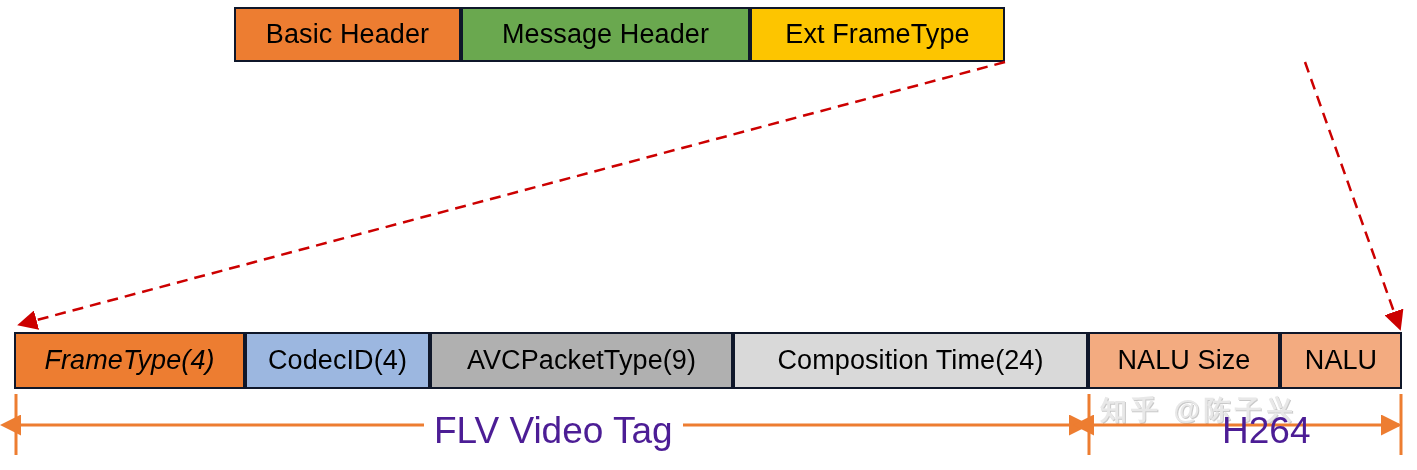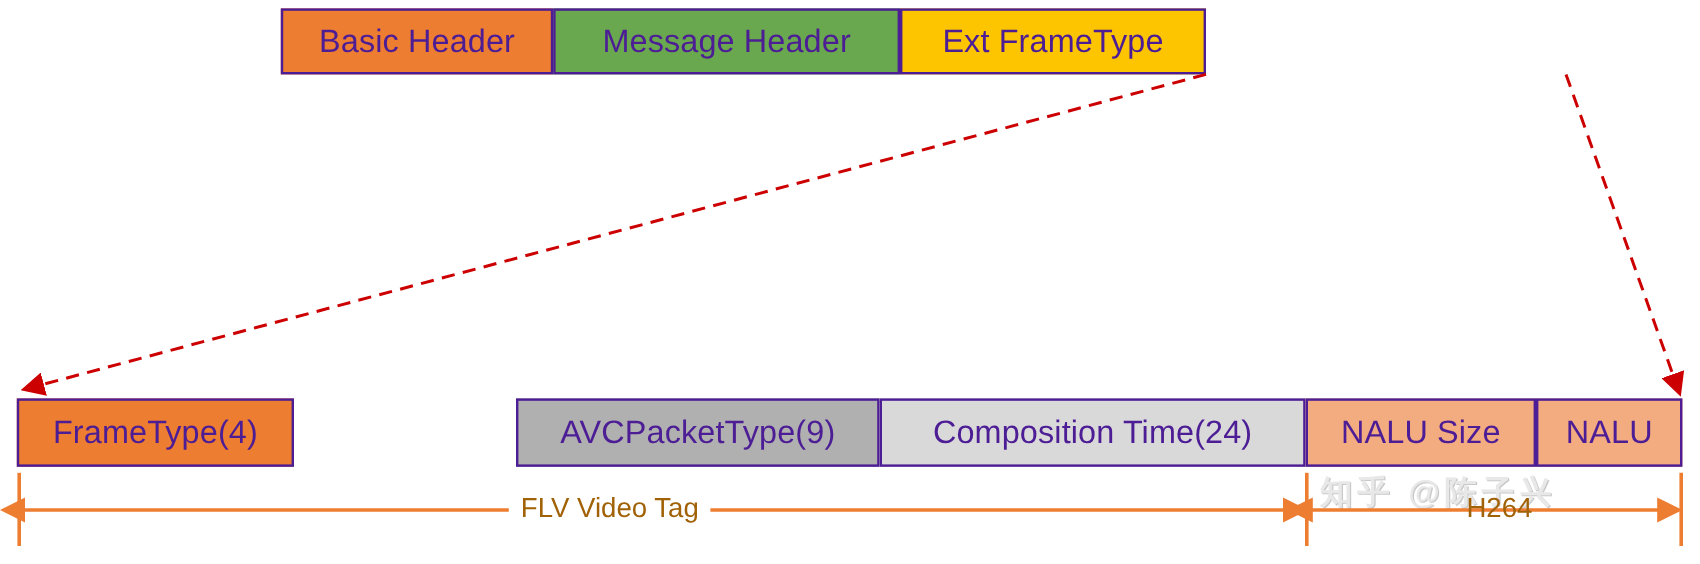--- a/index.html
+++ b/index.html
@@ -16,25 +16,25 @@
     width: 1417px;
     height: 470px;
     background: #ffffff;
     overflow: hidden;
   }
 
   
   .field {
     position: absolute;
     box-sizing: border-box;
-    border: 2px solid #4c1d95;
+    border: 2px solid #0f172a;
     display: flex;
     align-items: center;
     justify-content: center;
-    color: #4c1d95;
+    color: #000000;
     font-size: 27px;
     line-height: 1;
     white-space: nowrap;
     letter-spacing: 0.1px;
   }
 
   
   .row-top { top: 7px; height: 55px; }
 
   .c-orange  { background: #ed7d31; }
@@ -54,22 +54,22 @@
     left: 0;
     top: 0;
     width: 1417px;
     height: 470px;
     pointer-events: none;
   }
 
   
   .measure-label {
     position: absolute;
-    font-size: 23px;
-    color: #a16207;
+    font-size: 37px;
+    color: #4c1d95;
     background: #ffffff;
     padding: 0 10px;
     line-height: 1;
     white-space: nowrap;
   }
   #flv-label { left: 424px; top: 412px; }
   #h264-label { left: 1212px; top: 412px; background: transparent; }
 
   
   #watermark {
@@ -96,24 +96,27 @@
 
   <div class="field row-top c-green" style="left:461px; width:289px;">
     <span>Message Header</span>
   </div>
 
   <div class="field row-top c-yellow" style="left:750px; width:255px;">
     <span>Ext FrameType</span>
   </div>
 
 
-  <div class="field row-bot c-orange" style="left:14px; width:231px;">
+  <div class="field row-bot c-orange" style="left:14px; width:231px;font-style:italic;">
     <span>FrameType(4)</span>
   </div>
 
+  <div class="field row-bot c-blue" style="left:245px; width:185px;">
+    <span>CodecID(4)</span>
+  </div>
 
   <div class="field row-bot c-gray" style="left:430px; width:303px;">
     <span>AVCPacketType(9)</span>
   </div>
 
   <div class="field row-bot c-ltgray" style="left:733px; width:355px;">
     <span>Composition Time(24)</span>
   </div>
 
   <div class="field row-bot c-peach" style="left:1280px; width:122px;">

